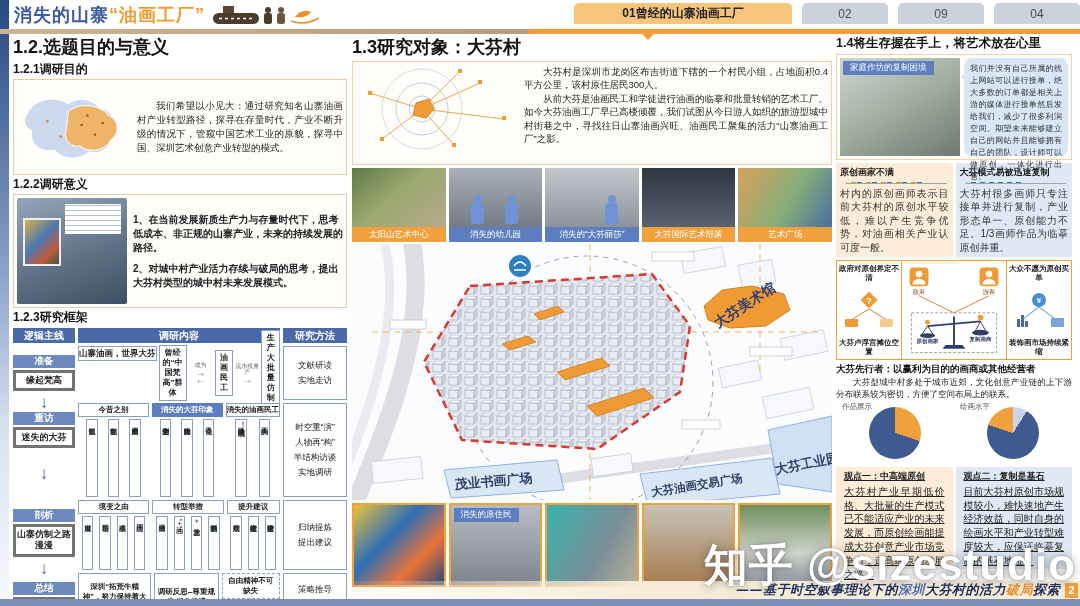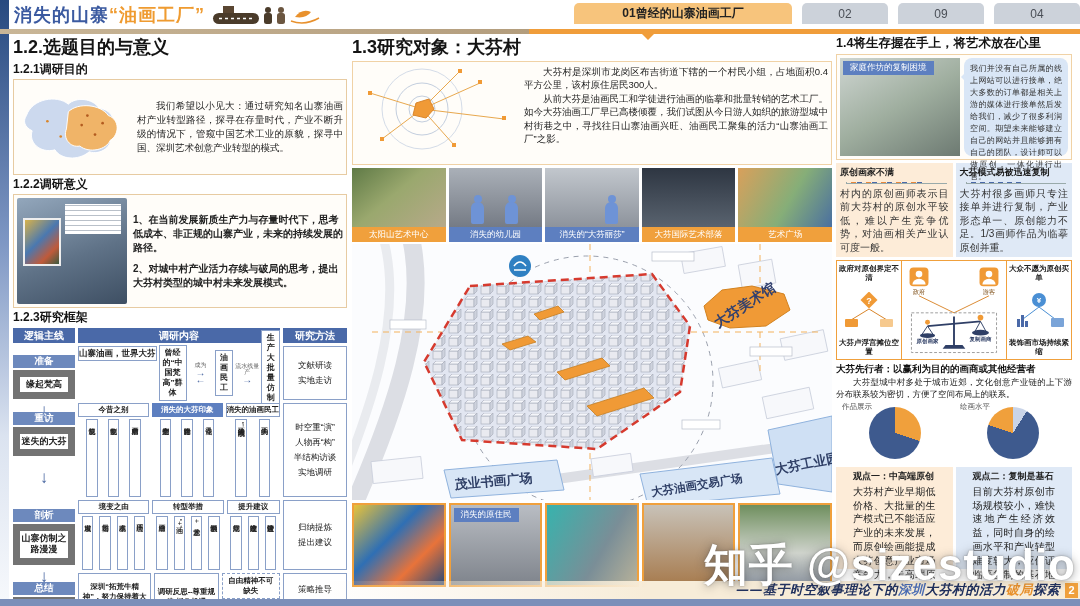--- a/index.html
+++ b/index.html
@@ -44,21 +44,21 @@
   .signif-text{flex:1;display:flex;flex-direction:column;justify-content:center;gap:7px;}
   .signif-text p{margin:0;font-size:10px;font-weight:bold;line-height:1.4;}
 
   .fw{margin-top:2px;display:grid;grid-template-columns:62px 1fr 64px;
       grid-template-rows:15px 54px 94px 70px 48px;gap:3px;height:290px;}
   .fw-h{background:#4a69a8;color:#fff;font-size:10px;font-weight:bold;
         display:flex;align-items:center;justify-content:center;}
   .stage{display:flex;flex-direction:column;gap:2px;margin-top:9px;}
   .chip{background:#6d89bd;color:#fff;font-size:9.5px;font-weight:bold;height:13px;
         display:flex;align-items:center;justify-content:center;}
-  .slabel{border:7px solid #737373;font-size:9px;font-weight:bold;text-align:center;
+  .slabel{border:3px solid #737373;font-size:9px;font-weight:bold;text-align:center;
           padding:2px 1px;line-height:1.25;background:#fff;}
   .sarrow{flex:1;display:flex;align-items:center;justify-content:center;
           color:#44639f;font-size:17px;font-weight:bold;}
   .mbox{border:1px solid #8aa0c8;background:#fff;display:flex;flex-direction:column;
         align-items:center;justify-content:center;gap:3px;font-size:8.5px;font-weight:500;}
   .content-cell{display:flex;flex-direction:row;gap:2px;}
   .banner{border:1px solid #8aa0c8;background:#fff;height:13px;font-size:8.5px;font-weight:bold;
           display:flex;align-items:center;justify-content:center;}
   .flow{flex:1;display:flex;align-items:center;gap:2px;}
   .fbox{border:1px solid #8aa0c8;background:#fff;font-size:8px;font-weight:bold;text-align:center;
@@ -136,21 +136,21 @@
            padding:3px 1px;font-size:7.5px;font-weight:bold;text-align:center;line-height:1.2;}
   .dl-mid{flex:1;border-left:1.5px solid #f0a03c;border-right:1.5px solid #f0a03c;}
   .pioneer{margin-top:3px;}
   .pio-title{font-size:9.5px;font-weight:bold;color:#111;margin:0;}
   .pio-text{font-size:8.5px;line-height:1.4;text-align:justify;text-indent:2em;margin:1px 0 0;font-weight:500;}
   .pies{display:flex;margin-top:1px;height:62px;}
   .pie-wrap{flex:1;position:relative;display:flex;align-items:center;justify-content:center;}
   .pie-label{position:absolute;left:6px;top:0;font-size:7.5px;color:#555;}
   .pie{width:52px;height:52px;border-radius:50%;}
   .views{display:flex;gap:3px;margin-top:3px;height:102px;}
-  .view{flex:1;padding:3px 17px;}
+  .view{flex:1;padding:3px 8px;text-decoration:underline;}
   .view.peach{background:#fdecd8;}
   .view.blue{background:#dfe9f6;}
   .v-title{font-size:9px;font-weight:bold;margin:0 0 2px;white-space:nowrap;}
   .v-text{font-size:10px;line-height:1.38;text-align:justify;margin:0;font-weight:500;}
 
   
   .footer{position:absolute;left:0;right:0;top:581px;height:18px;display:flex;align-items:center;
           justify-content:flex-end;padding-right:2px;
           background:linear-gradient(to right,rgba(247,236,216,0) 30%,#f7ecd8 60%);}
   .caption{font-family:"DejaVu Serif","Liberation Serif",serif;font-style:italic;font-weight:bold;

